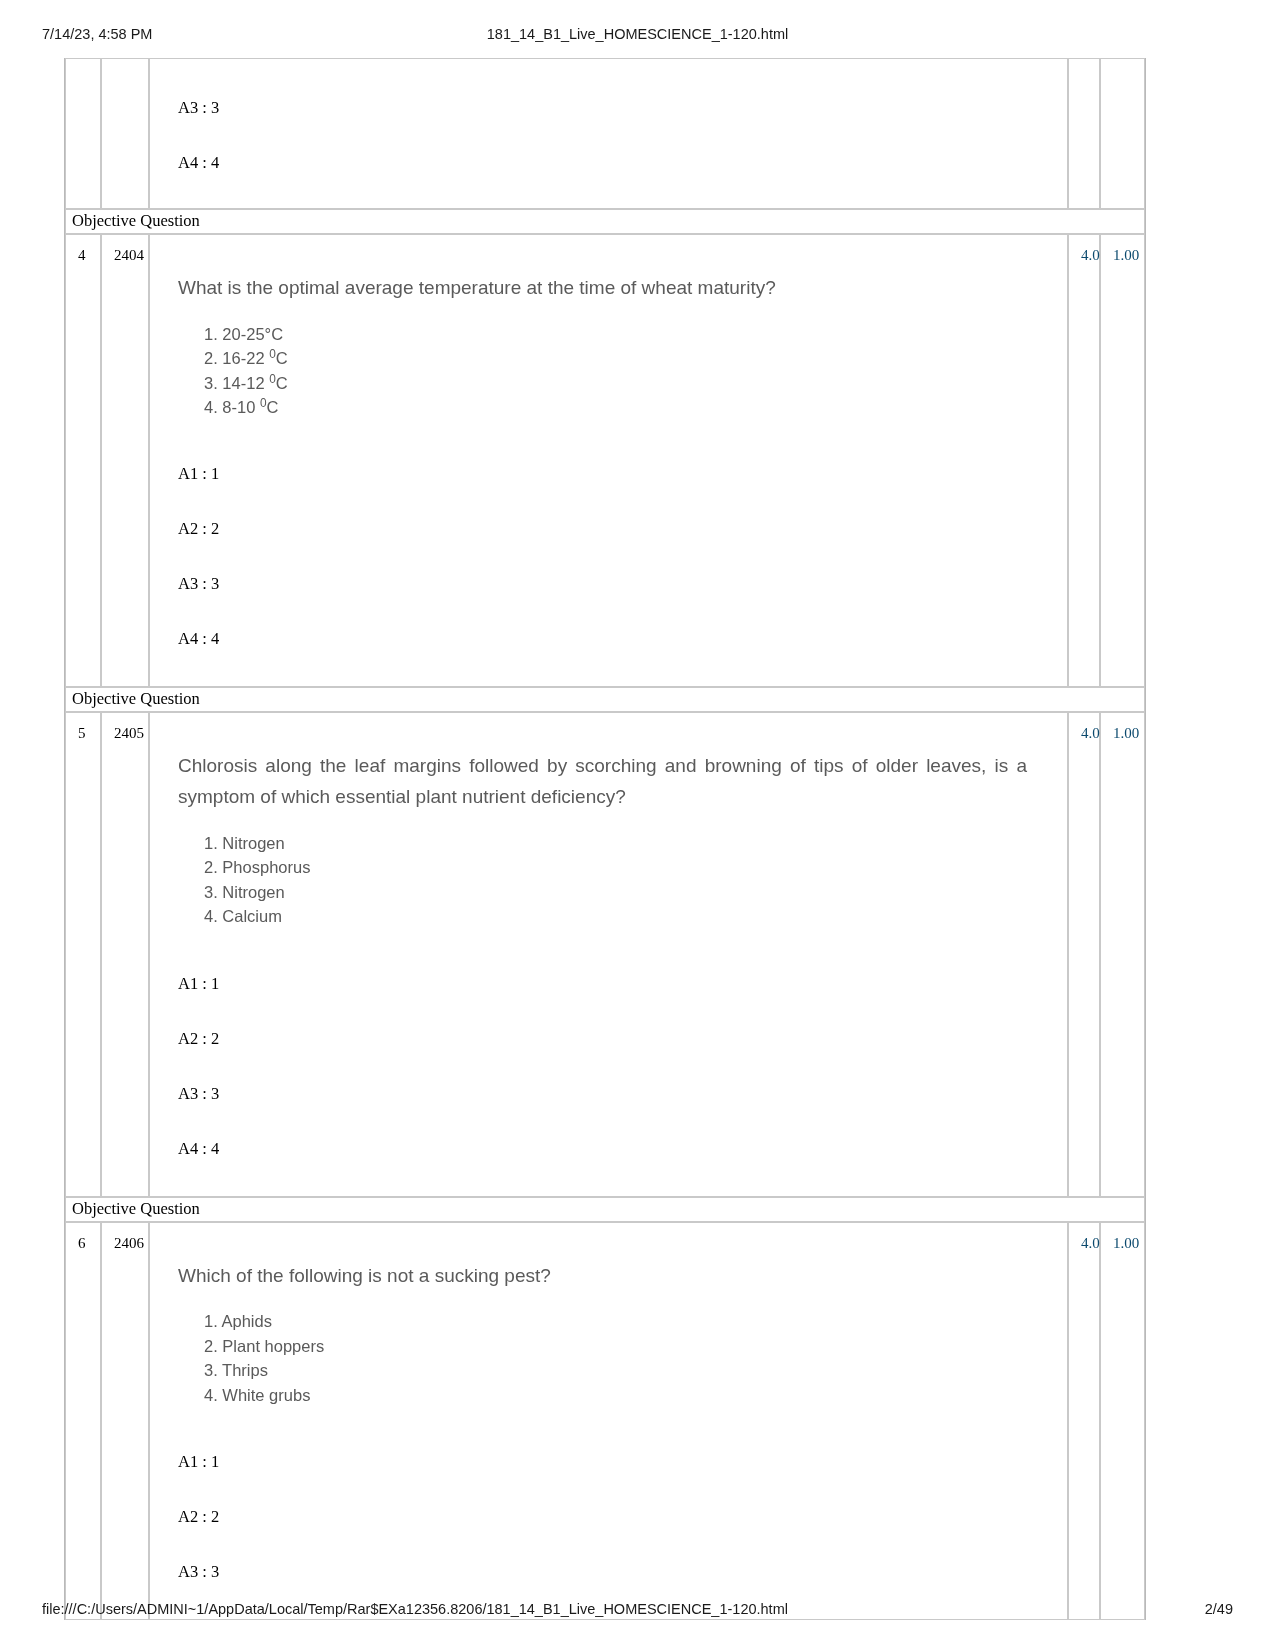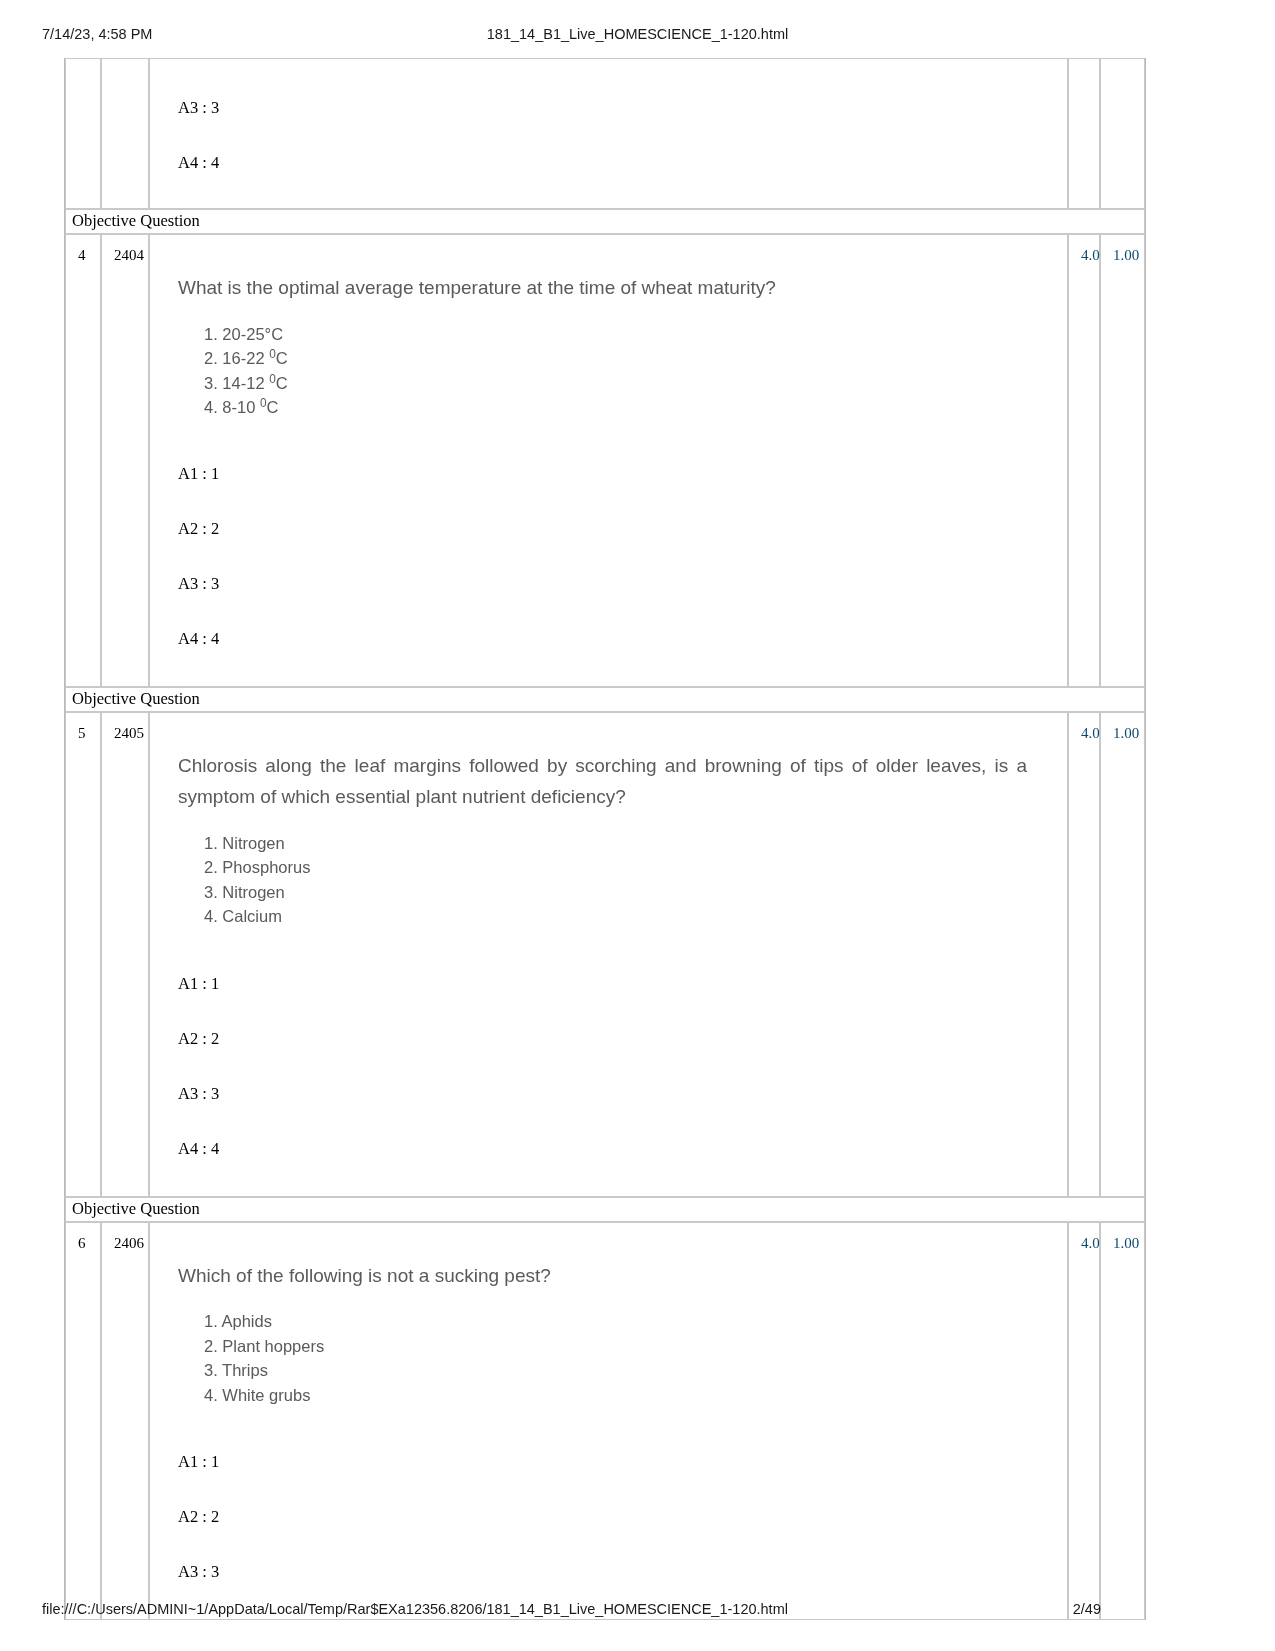--- a/index.html
+++ b/index.html
@@ -41,21 +41,21 @@
     width: 1275px;
     text-align: center;
     white-space: nowrap;
   }
 
   
   .print-footer {
     position: absolute;
     bottom: 28px;
     left: 0;
-    width: 1143px;
+    width: 1275px;
     height: 22px;
     font-size: 14.5px;
     font-family: "Liberation Sans", sans-serif;
     color: #1a1a1a;
   }
   .print-footer .pf-left {
     position: absolute;
     left: 42px;
     top: 0;
     white-space: nowrap;

